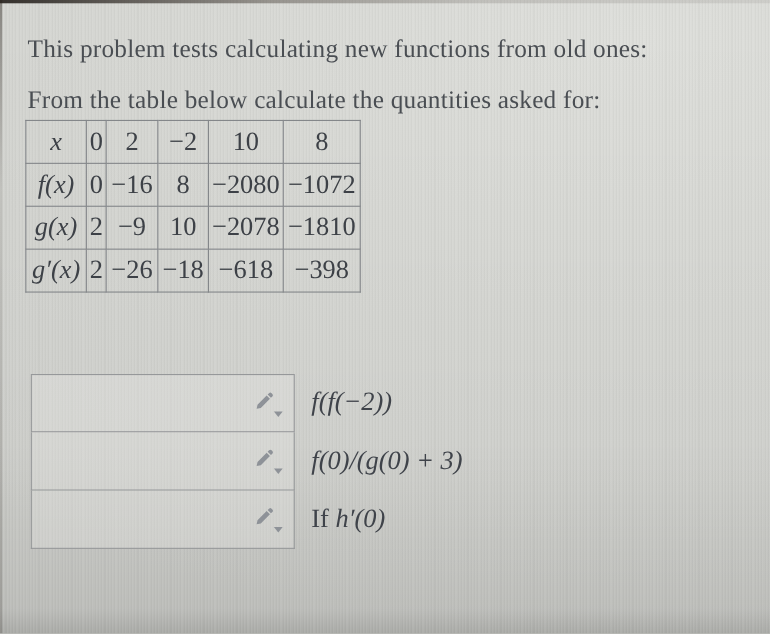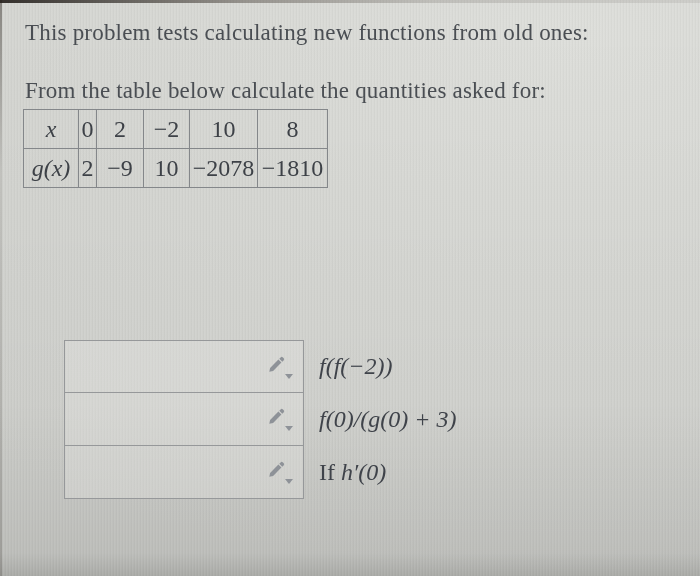--- a/index.html
+++ b/index.html
@@ -19,38 +19,38 @@
       rgba(255,255,255,0.05) 0 1px,
       rgba(0,0,0,0.00) 1px 2px,
       rgba(0,0,0,0.025) 2px 3px);
   }
   .top-edge{position:absolute;left:0;top:0;width:100%;height:3px;
     background:linear-gradient(90deg, rgba(25,20,16,0.85), rgba(70,62,55,0.45) 35%, rgba(110,104,98,0.25) 62%, rgba(140,136,132,0.18));}
   .left-edge{position:absolute;left:0;top:0;width:2px;height:100%;
     background:linear-gradient(180deg, rgba(40,34,28,0.45), rgba(40,34,28,0.10) 30%, rgba(40,34,28,0.22) 100%);}
 
   .title{position:absolute;left:25px;color:#4a4e53;font-size:23px;letter-spacing:0.2px;white-space:nowrap;}
-  .title.l1{top:20px;}
+  .title.l1{top:32px;}
   .title.l2{top:78px;}
 
   table.vals{
     position:absolute;left:23px;top:109px;
     border-collapse:collapse;table-layout:fixed;
     color:#3d4147;font-size:24px;
   }
   table.vals td{
     border:1px solid #84878a;
     height:38px;padding:0 2px;
     text-align:center;vertical-align:middle;
     line-height:1;overflow:hidden;white-space:nowrap;
   }
   td.lbl{font-style:italic;}
 
   .answers{position:absolute;left:28px;top:340px;}
-  .arow{display:flex;height:53px;align-items:stretch;margin-left:36px;}
+  .arow{display:flex;height:53px;align-items:stretch;}
   .abox{
     position:relative;width:240px;
     border-left:1px solid #96989a;border-right:1px solid #96989a;
     border-bottom:1px solid #96989a;
     background:rgba(229,230,226,0.35);
     box-sizing:border-box;cursor:text;
   }
   .arow:first-child .abox{border-top:1px solid #96989a;}
   .edit-ctl{
     position:absolute;right:9px;top:50%;transform:translateY(-50%);
@@ -91,26 +91,42 @@
     <tbody>
       <tr>
         <td class="lbl">x</td>
         <td>0</td>
         <td>2</td>
         <td>−2</td>
         <td>10</td>
         <td>8</td>
       </tr>
       <tr>
+        <td class="lbl">f(x)</td>
+        <td>0</td>
+        <td>−16</td>
+        <td>8</td>
+        <td>−2080</td>
+        <td>−1072</td>
+      </tr>
+      <tr>
         <td class="lbl">g(x)</td>
         <td>2</td>
         <td>−9</td>
         <td>10</td>
         <td>−2078</td>
         <td>−1810</td>
+      </tr>
+      <tr>
+        <td class="lbl">g′(x)</td>
+        <td>2</td>
+        <td>−26</td>
+        <td>−18</td>
+        <td>−618</td>
+        <td>−398</td>
       </tr>
     </tbody>
   </table>
 
   <div class="answers">
 
     <div class="arow">
       <div class="abox">
         <div class="edit-ctl">
           <svg width="20" height="20" viewBox="0 0 20 20">

